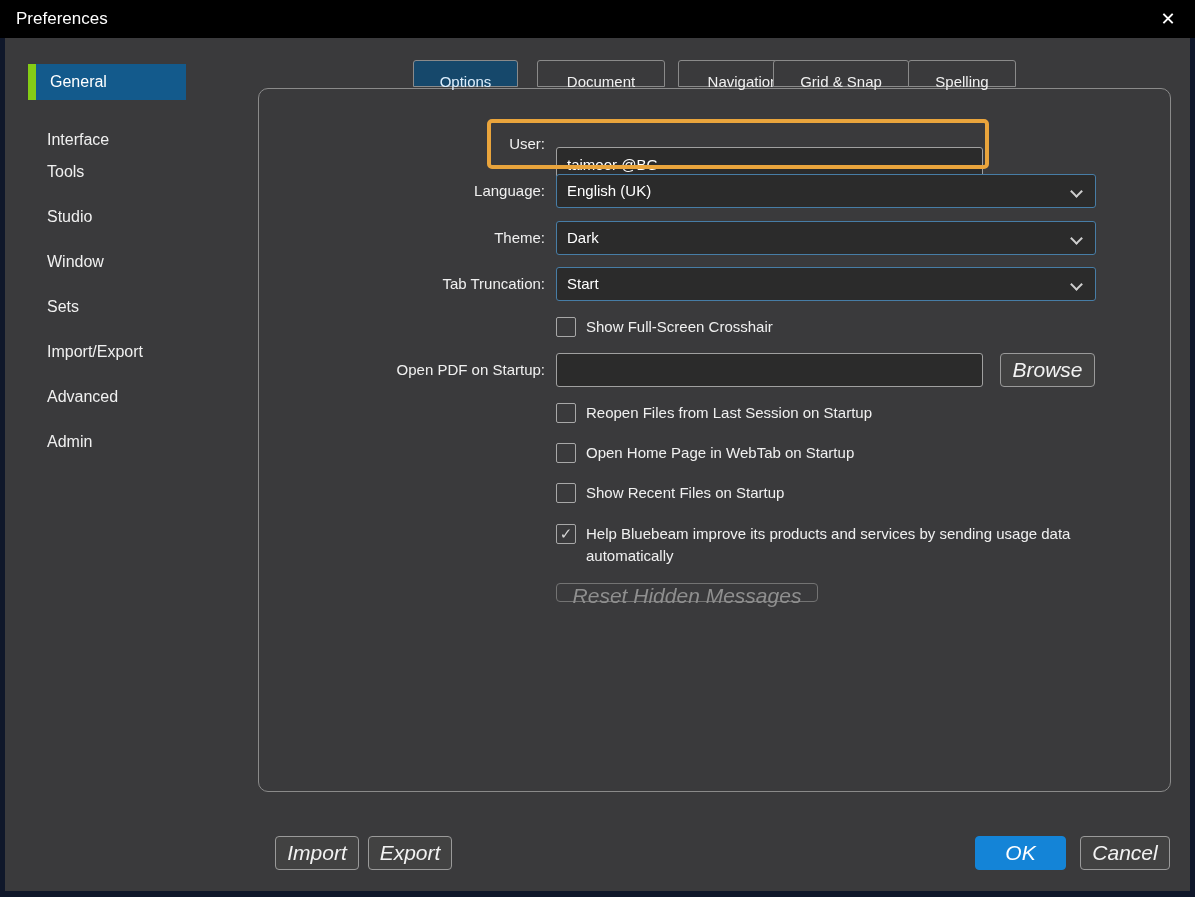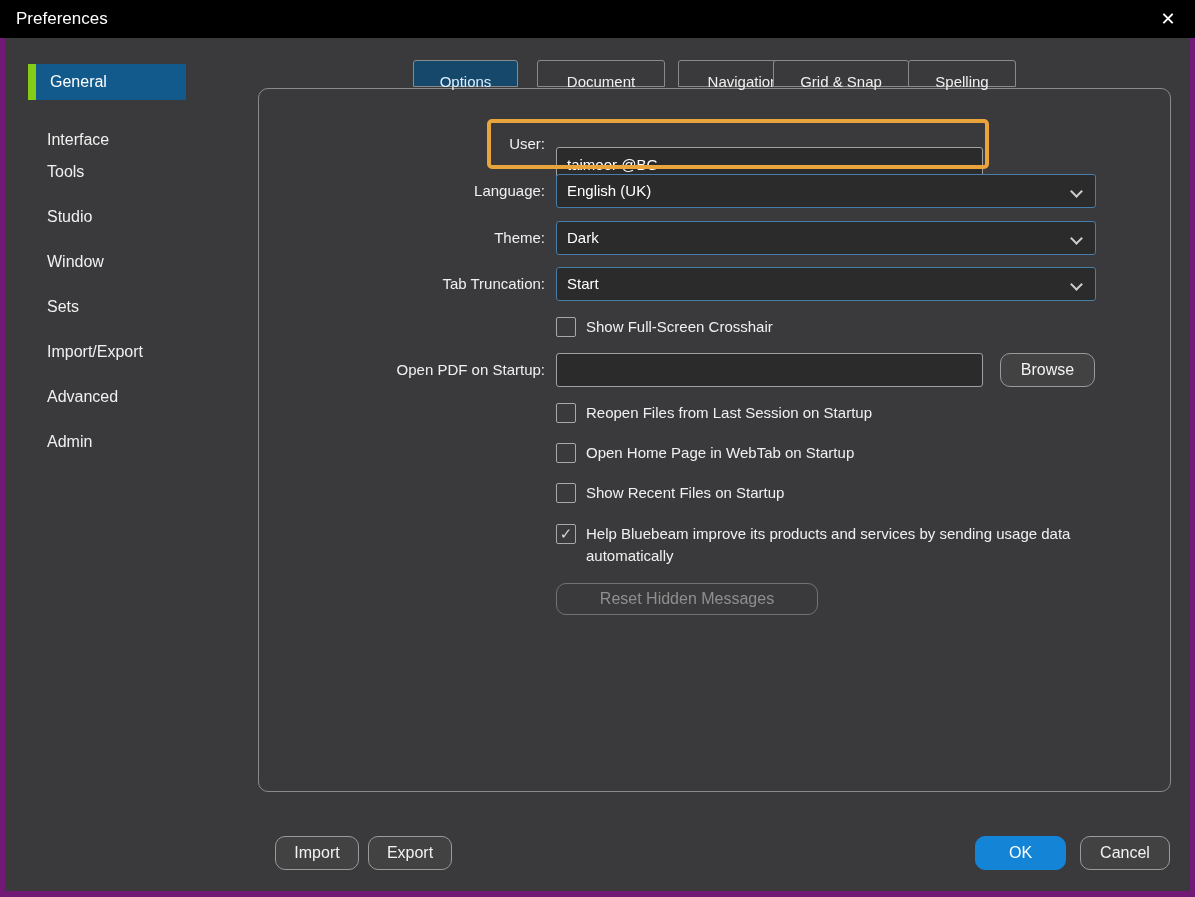--- a/index.html
+++ b/index.html
@@ -1,18 +1,18 @@
 <!DOCTYPE html>
 <html><head>
 <meta charset="utf-8">
 <style>
   * { margin:0; padding:0; box-sizing:border-box; }
   html,body { background:#000; }
   body { font-family:"Liberation Sans", sans-serif; }
-  .dialog { position:relative; width:1195px; height:897px; background:#701a75; overflow:hidden; }
+  .dialog { position:relative; width:1195px; height:897px; background:#0f172a; overflow:hidden; }
 
   
   .titlebar { position:absolute; left:0; top:0; width:1195px; height:38px; background:#000; }
   .titlebar .title { position:absolute; left:16px; top:0; line-height:38px; color:#fff; font-size:17px; }
   .close-btn { position:absolute; right:6px; top:0; width:42px; height:38px; color:#fff;
                font-size:18px; text-align:center; line-height:38px; cursor:default; background:transparent; border:none; }
 
   
   .body { position:absolute; left:5px; top:38px; width:1185px; height:853px; background:#3a3a3c; }
 
@@ -42,22 +42,22 @@
   .chevron { position:absolute; right:14px; top:12px; width:9px; height:9px;
              border-right:2px solid #cfcfcf; border-bottom:2px solid #cfcfcf; transform:rotate(45deg); }
   .highlight { position:absolute; left:487px; top:119px; width:502px; height:50px;
                border:4px solid #e9a43c; border-radius:5px; z-index:6; pointer-events:none; }
 
   .checkbox { position:absolute; left:556px; width:20px; height:20px; background:#3a3a3c;
               border:1px solid #a8a8a8; border-radius:2px; color:#d8d8d8; font-size:15px;
               text-align:center; line-height:18px; }
   .cb-label { position:absolute; left:586px; color:#f0f0f0; font-size:15px; line-height:20px; }
 
-  .btn { position:absolute; background:#424242; border:1px solid #9a9a9a; border-radius:10px;
-         color:#f2f2f2; font-size:16px; font-family:"Liberation Sans", sans-serif; cursor:default; }
+  .btn { position:absolute; background:#424242; border:1px solid #9a9a9a; border-radius:4px;
+         color:#f2f2f2; font-size:21px; font-family:"Liberation Sans", sans-serif; cursor:default;font-style:italic; }
   .btn.primary { background:#1484d7; border-color:#1484d7; color:#fff; }
   .btn.disabled { background:transparent; border-color:#737373; color:#8f8f8f; }
 </style>
 </head>
 <body>
 
 <div class="dialog">
 
   <div class="titlebar">
     <div class="title">Preferences</div>
@@ -118,20 +118,20 @@
 
   <div class="checkbox" style="top:443px"></div>
   <div class="cb-label" style="top:443px">Open Home Page in WebTab on Startup</div>
 
   <div class="checkbox" style="top:483px"></div>
   <div class="cb-label" style="top:483px">Show Recent Files on Startup</div>
 
   <div class="checkbox" style="top:524px">✓</div>
   <div class="cb-label" style="top:523px; width:510px; line-height:22px">Help Bluebeam improve its products and services by sending usage data automatically</div>
 
-  <button class="btn disabled" style="left:556px; top:583px; width:262px; height:32px">Reset Hidden Messages</button>
+  <button class="btn disabled" style="left:556px; top:583px; width:262px; height:19px">Reset Hidden Messages</button>
 
   <button class="btn" style="left:275px; top:836px; width:84px; height:34px">Import</button>
   <button class="btn" style="left:368px; top:836px; width:84px; height:34px">Export</button>
   <button class="btn primary" style="left:975px; top:836px; width:91px; height:34px">OK</button>
   <button class="btn" style="left:1080px; top:836px; width:90px; height:34px">Cancel</button>
 
 </div>
 
 </body></html>

